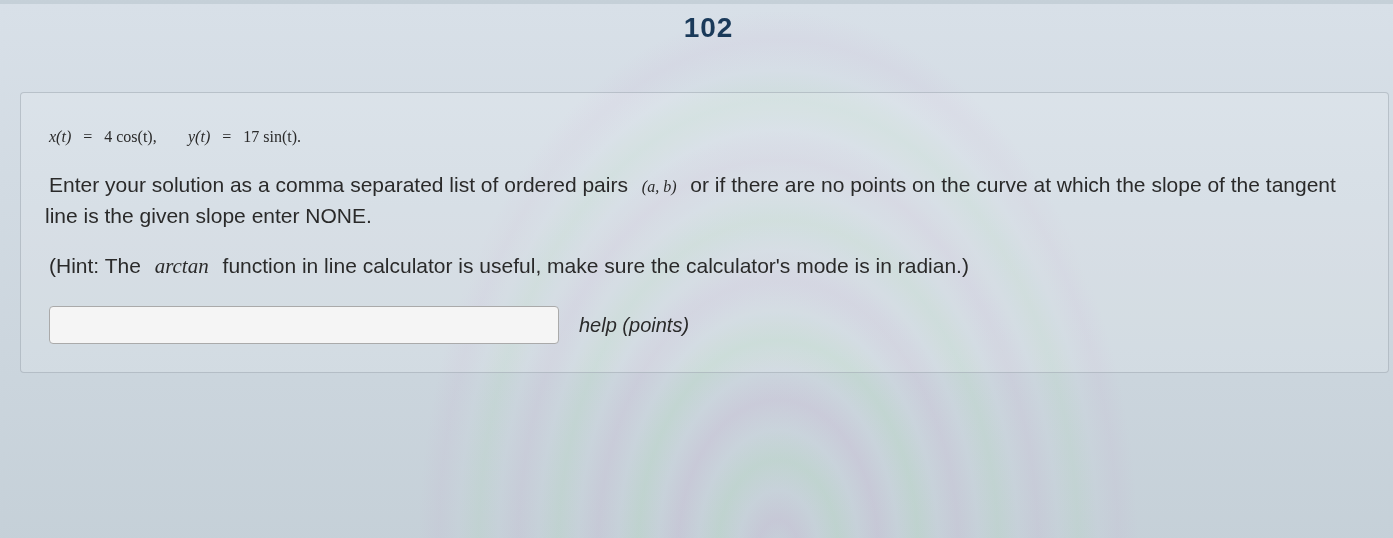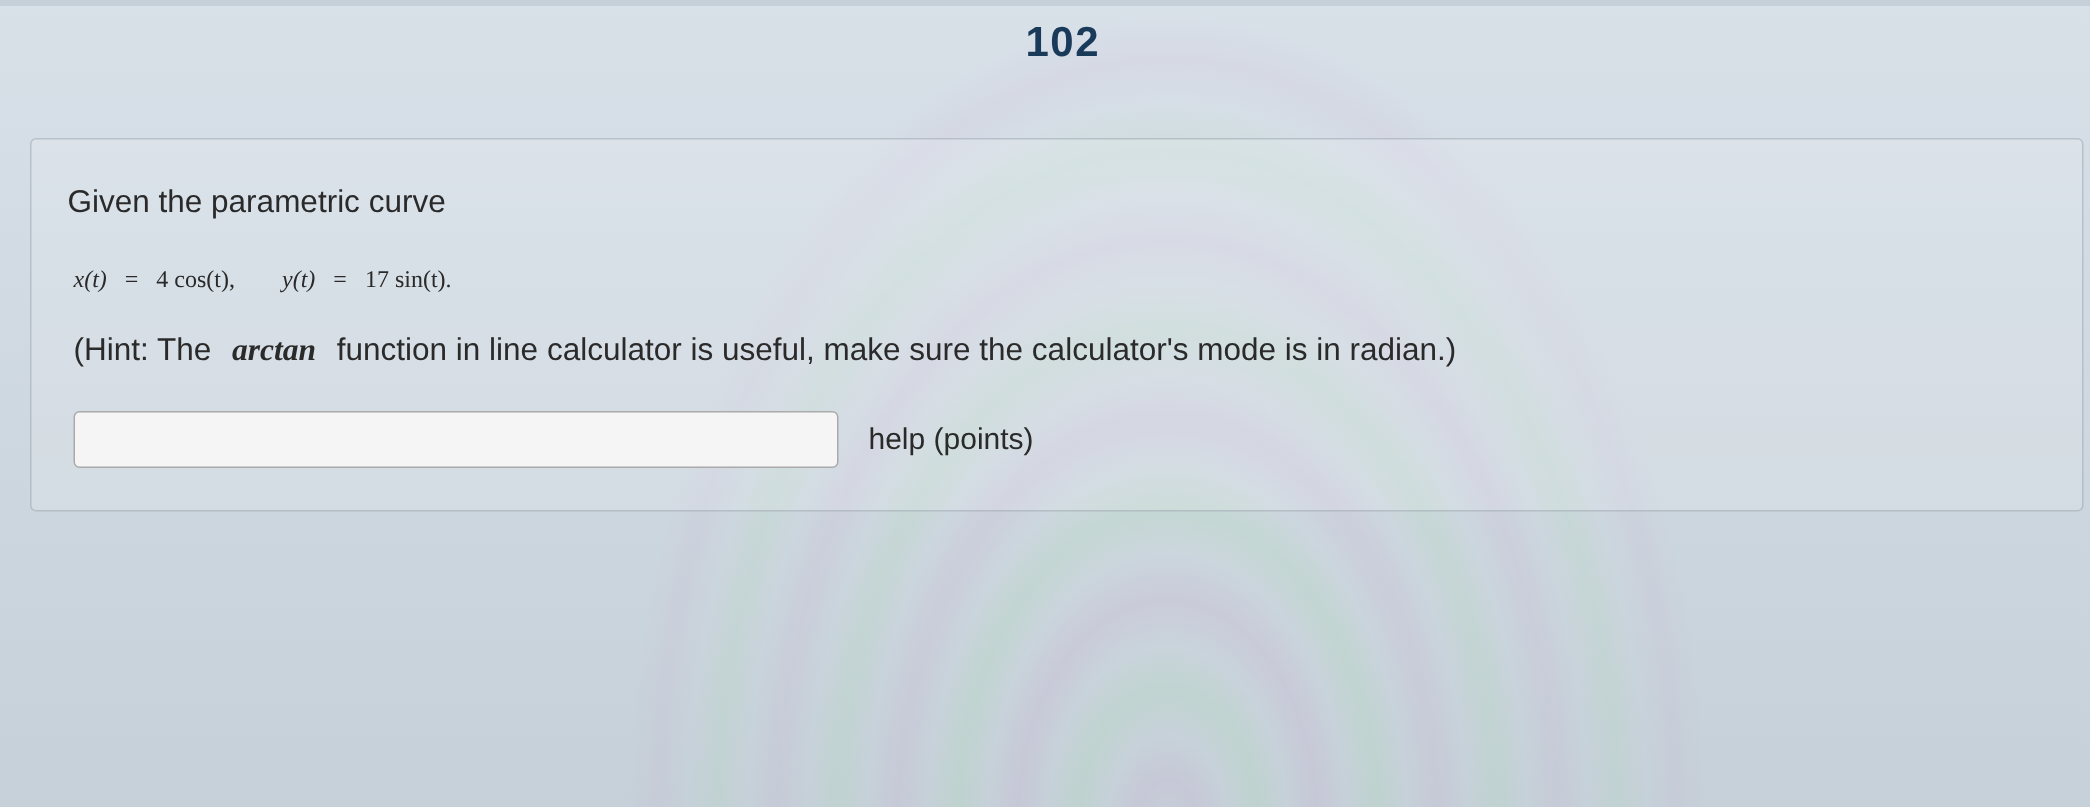--- a/index.html
+++ b/index.html
@@ -100,46 +100,48 @@
       border-radius: 4px;
       background: #f5f5f5;
       padding: 0 8px;
       font-size: 16px;
     }
     
     .help-link {
       color: #2a2a2a;
       font-size: 20px;
       cursor: pointer;
+      font-style: italic;
     }
     
     .italic-word {
       font-family: 'Times New Roman', Times, serif;
       font-style: italic;
-      font-weight: bold;
     }
   </style>
 </head>
 <body>
 
 <div class="moire-bg"></div>
 
 <div class="header-fragment">102</div>
 
 <div class="question-box">
 
-  <div class="para">Given the parametric curve</div>
 
   <div class="para">
     <span class="math">x(t)</span><span class="math math-upright"> = </span><span class="math math-upright">4 cos(t),</span>
     &nbsp;&nbsp;
     <span class="math">y(t)</span><span class="math math-upright"> = </span><span class="math math-upright">17 sin(t).</span>
   </div>
 
 
+  <div class="para">
+    <span>Enter your solution as a comma separated list of ordered pairs </span><span class="math">(a, b)</span><span> or if there are no points on the curve at which the slope of the tangent line is the given slope enter NONE.</span>
+  </div>
 
   <div class="para">
     <span>(Hint: The </span><span class="italic-word">arctan</span><span> function in line calculator is useful, make sure the calculator's mode is in radian.)</span>
   </div>
 
   <div class="answer-row">
     <input type="text" class="answer-input" placeholder="" style="">
     <span class="help-link">help (points)</span>
   </div>
 

